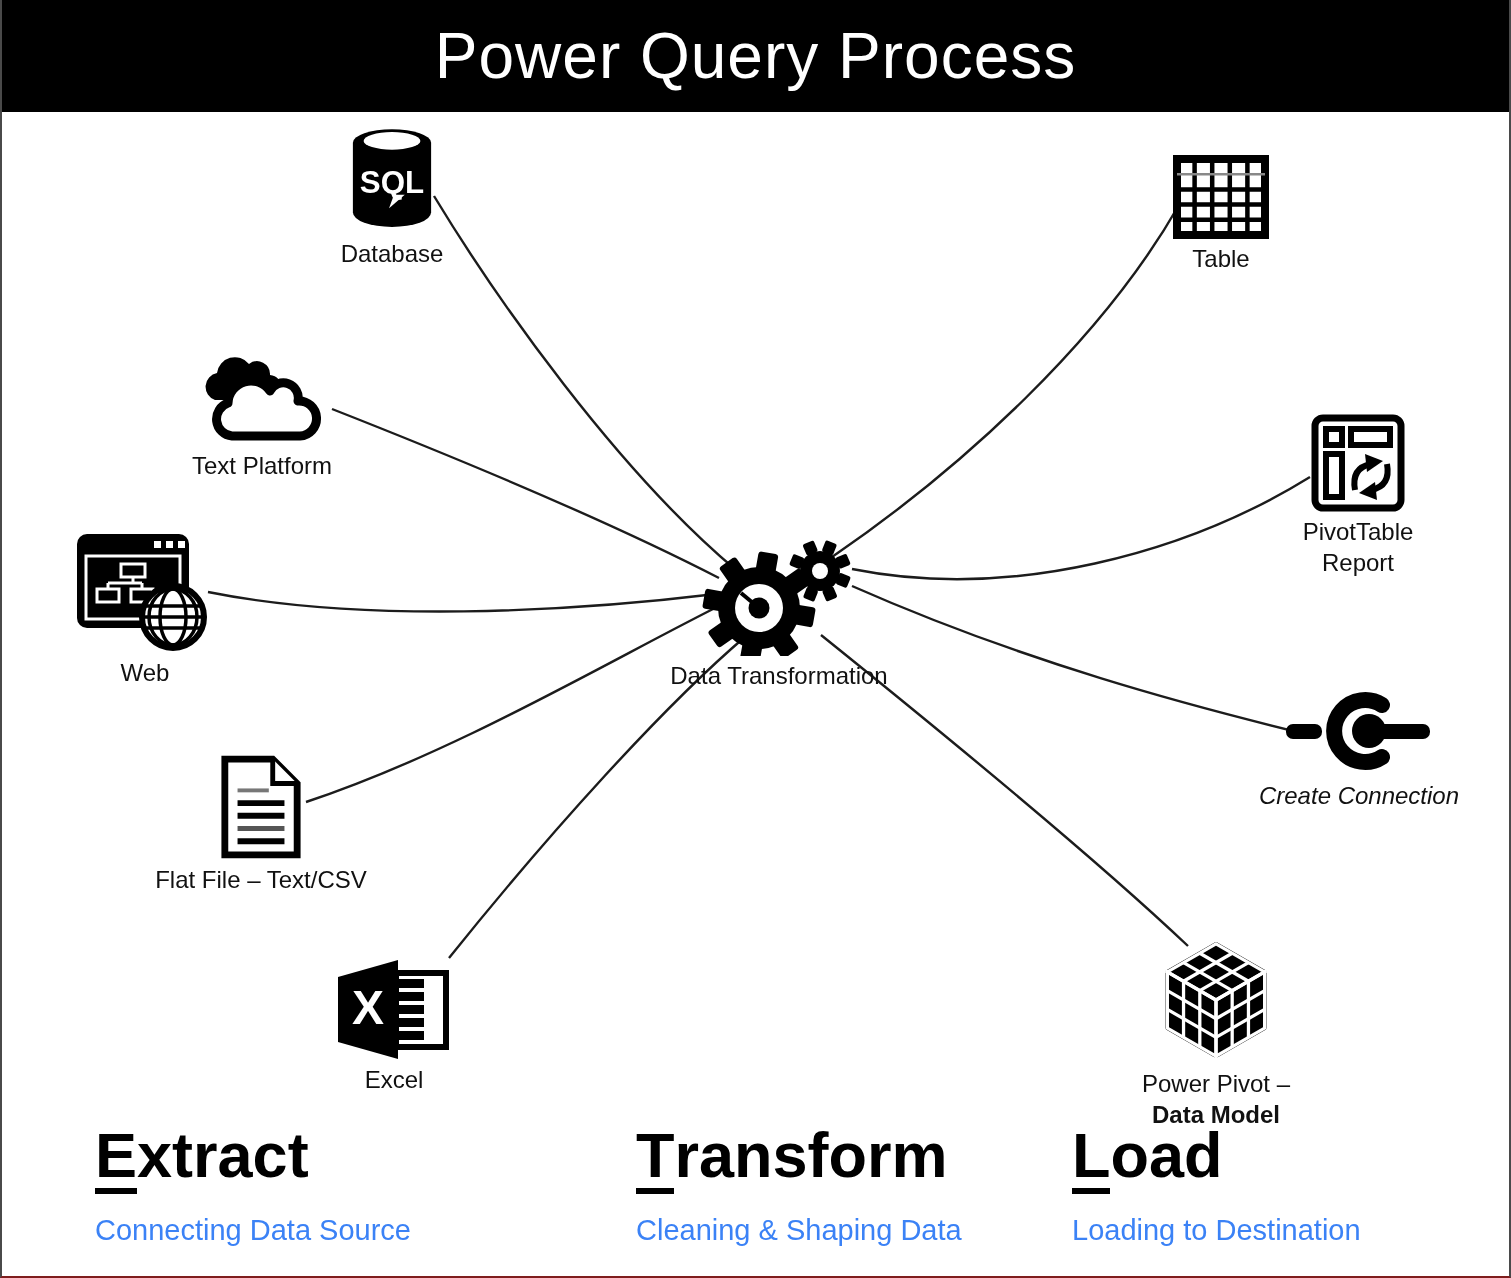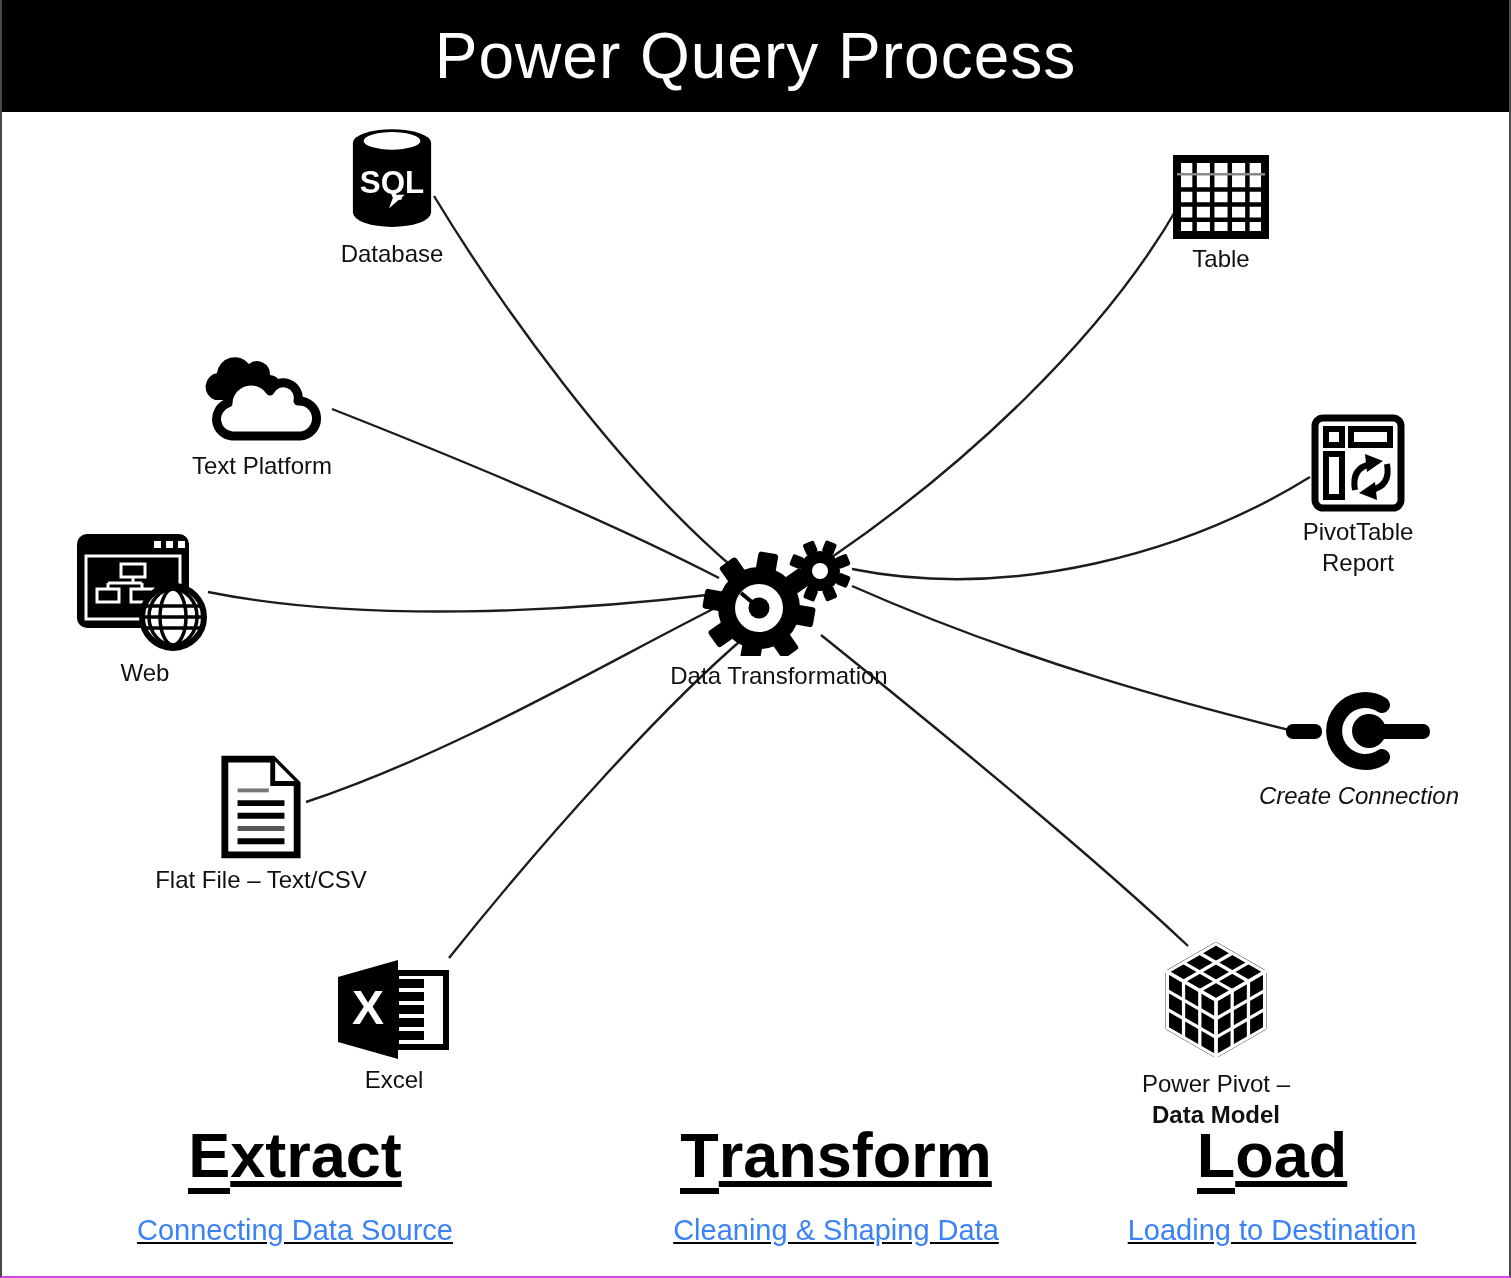--- a/index.html
+++ b/index.html
@@ -1,19 +1,19 @@
 <!DOCTYPE html>
 <html><head>
 <meta charset="utf-8">
 <style>
   * { margin:0; padding:0; box-sizing:border-box; }
   body { font-family:"Liberation Sans", sans-serif; background:#fff; }
   .frame {
     position:relative; width:1511px; height:1278px; background:#fff;
-    border-left:2px solid #4a4a4a; border-right:2px solid #4a4a4a; border-bottom:2px solid #d946ef;
+    border-left:2px solid #4a4a4a; border-right:2px solid #4a4a4a; border-bottom:2px solid #7f1d1d;
     overflow:hidden;
   }
   .header {
     position:absolute; left:0; top:0; width:100%; height:112px;
     background:#000; color:#fff; display:flex; align-items:center; justify-content:center;
   }
   .header h1 { font-size:64px; font-weight:400; letter-spacing:1px; }
   .connectors { position:absolute; left:0; top:0; width:1511px; height:1278px; z-index:1; }
   .connectors path { fill:none; stroke:#1c1c1c; stroke-width:2.4; }
   .node { position:absolute; z-index:2; display:flex; flex-direction:column; align-items:center; }
@@ -21,21 +21,21 @@
   .n-database  { left:290px;  top:126px;  width:200px; }
   .n-cloud     { left:160px;  top:350px;  width:200px; }
   .n-web       { left:43px;   top:531px;  width:200px; }
   .n-flatfile  { left:139px;  top:754px;  width:240px; }
   .n-excel     { left:292px;  top:960px;  width:200px; }
   .n-transform { left:647px;  top:532px;  width:260px; }
   .n-table     { left:1119px; top:155px;  width:200px; }
   .n-pivot     { left:1256px; top:414px;  width:200px; }
   .n-conn      { left:1237px; top:686px;  width:240px;font-style:italic; }
   .n-cube      { left:1104px; top:936px;  width:220px; }
-  .stage { position:absolute; z-index:2; width:400px; text-align:center;text-decoration:underline; }
+  .stage { position:absolute; z-index:2; width:400px; text-align:left; }
   .s-extract   { left:93px;   top:1120px; }
   .s-transform { left:634px;  top:1120px; }
   .s-load      { left:1070px; top:1120px; }
   .stage .name { font-size:63px; font-weight:700; color:#000; line-height:1.12; margin-bottom:20px; }
   .stage .sub  { font-size:29px; color:#3b82f6; }
   .ufirst { display:inline-block; border-bottom:6px solid #000; padding-bottom:1px; line-height:1.0; }
 </style>
 </head>
 <body>
 

